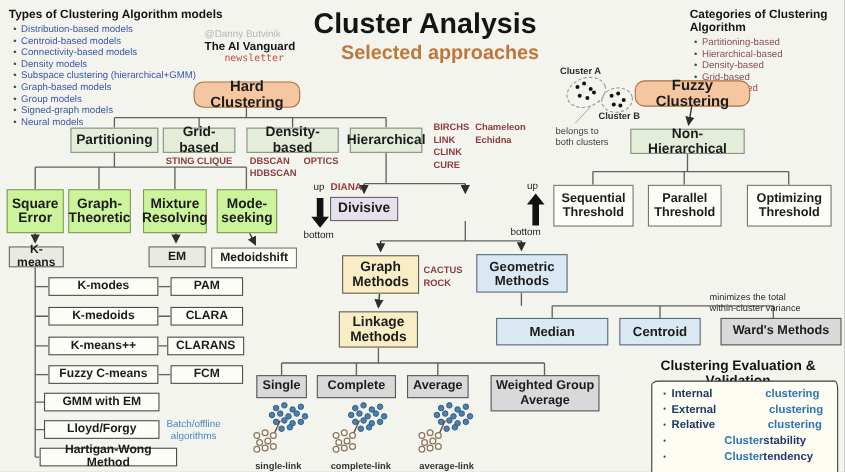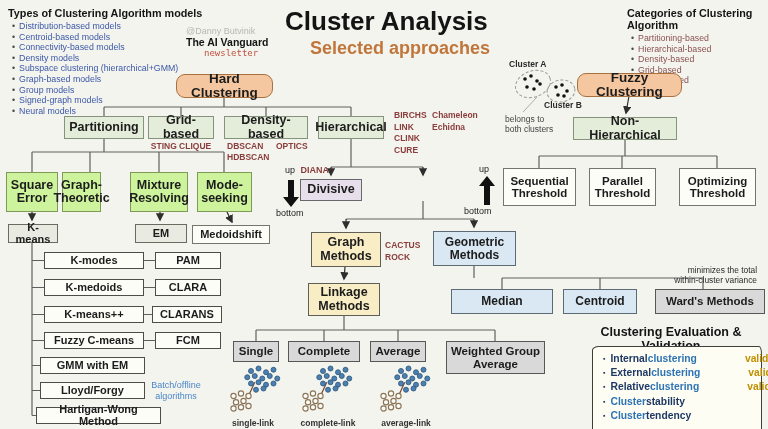--- a/index.html
+++ b/index.html
@@ -45,26 +45,26 @@
   
   .eval-title{position:absolute;left:576px;top:325px;width:190px;text-align:center;
               font-size:12.5px;font-weight:700;color:#141414;}
   .eval-box{position:absolute;left:592px;top:346px;width:170px;height:97px;box-sizing:border-box;
             background:#fdfdf4;border:1.5px solid #3e3e3a;
             border-radius:7px 3px 9px 3px / 4px 8px 3px 9px;padding:5px 4px 0 4px;}
   .eval-box ul{list-style:none;margin:0;padding:0;}
   .eval-box li{display:flex;font-size:10.3px;line-height:14.2px;font-weight:600;}
   .eval-box .ebullet{color:#1f3864;font-size:7px;margin:0 5px 0 6px;line-height:14.2px;}
   .seg-navy{color:#1f3864;font-weight:700;}
-  .seg-blue{color:#2e74b5;font-weight:600;}
+  .seg-blue{color:#2e74b5;font-weight:600;padding-left:48px;}
   .seg-gold{color:#bf9000;font-weight:600;margin-left:48px;}
   .scatter-label{position:absolute;font-size:8.5px;color:#333;text-align:center;font-weight:600;}
   .tiny-label{position:absolute;font-size:8.5px;color:#2a2a2a;font-weight:600;}
   .belongs{position:absolute;font-size:8.5px;color:#444;line-height:9.6px;}
-  .minnote{position:absolute;font-size:8.4px;color:#2a2a2a;line-height:10px;text-align:right;}
+  .minnote{position:absolute;font-size:8.4px;color:#2a2a2a;line-height:10px;text-align:left;}
 </style>
 </head>
 <body>
 
 <div class="stage">
 
   <svg class="overlay" width="768" height="429" viewBox="0 0 768 429">
     <defs>
       <marker id="ah" viewBox="0 0 8 8" refX="6.5" refY="4" markerWidth="7" markerHeight="7" orient="auto">
         <path d="M0,0 L8,4 L0,8 Z" fill="#2e2e2e"></path>
@@ -237,21 +237,21 @@
   <div class="box peach" style="left:176px;top:74px;width:97px;height:24px">Hard Clustering</div>
   <div class="box peach" style="left:577px;top:73px;width:105px;height:24px">Fuzzy Clustering</div>
 
   <div class="box lgreen" style="left:64px;top:116px;width:80px;height:23px">Partitioning</div>
   <div class="box lgreen" style="left:148px;top:116px;width:66px;height:23px">Grid-based</div>
   <div class="box lgreen" style="left:224px;top:116px;width:84px;height:23px">Density-based</div>
   <div class="box lgreen" style="left:318px;top:116px;width:66px;height:23px">Hierarchical</div>
   <div class="box lgreen" style="left:573px;top:117px;width:104px;height:23px">Non-Hierarchical</div>
 
   <div class="box bgreen" style="left:6px;top:172px;width:52px;height:40px">Square Error</div>
-  <div class="box bgreen" style="left:62px;top:172px;width:39px;height:40px">Graph-Theoretic</div>
+  <div class="box bgreen" style="left:62px;top:172px;width:57px;height:40px">Graph-Theoretic</div>
   <div class="box bgreen" style="left:130px;top:172px;width:58px;height:40px">Mixture Resolving</div>
   <div class="box bgreen" style="left:197px;top:172px;width:55px;height:40px">Mode-seeking</div>
 
   <div class="box graybox" style="left:8px;top:224px;width:50px;height:19px">K-means</div>
   <div class="box graybox" style="left:135px;top:224px;width:52px;height:19px">EM</div>
   <div class="box whitebox" style="left:192px;top:225px;width:78px;height:19px">Medoidshift</div>
 
   <div class="box row" style="left:44px;top:252px;width:100px;height:17px">K-modes</div>
   <div class="box row" style="left:155px;top:252px;width:66px;height:17px">PAM</div>
   <div class="box row" style="left:44px;top:279px;width:100px;height:17px">K-medoids</div>

